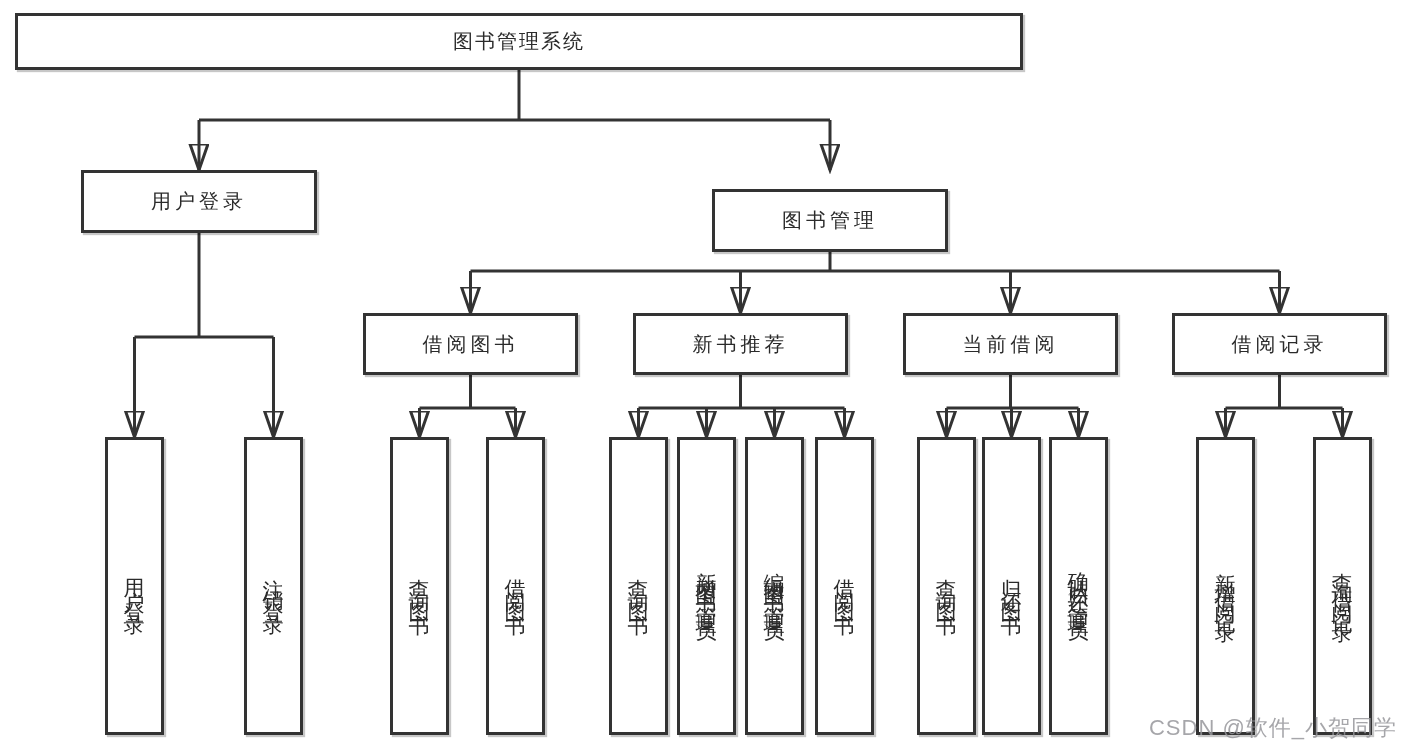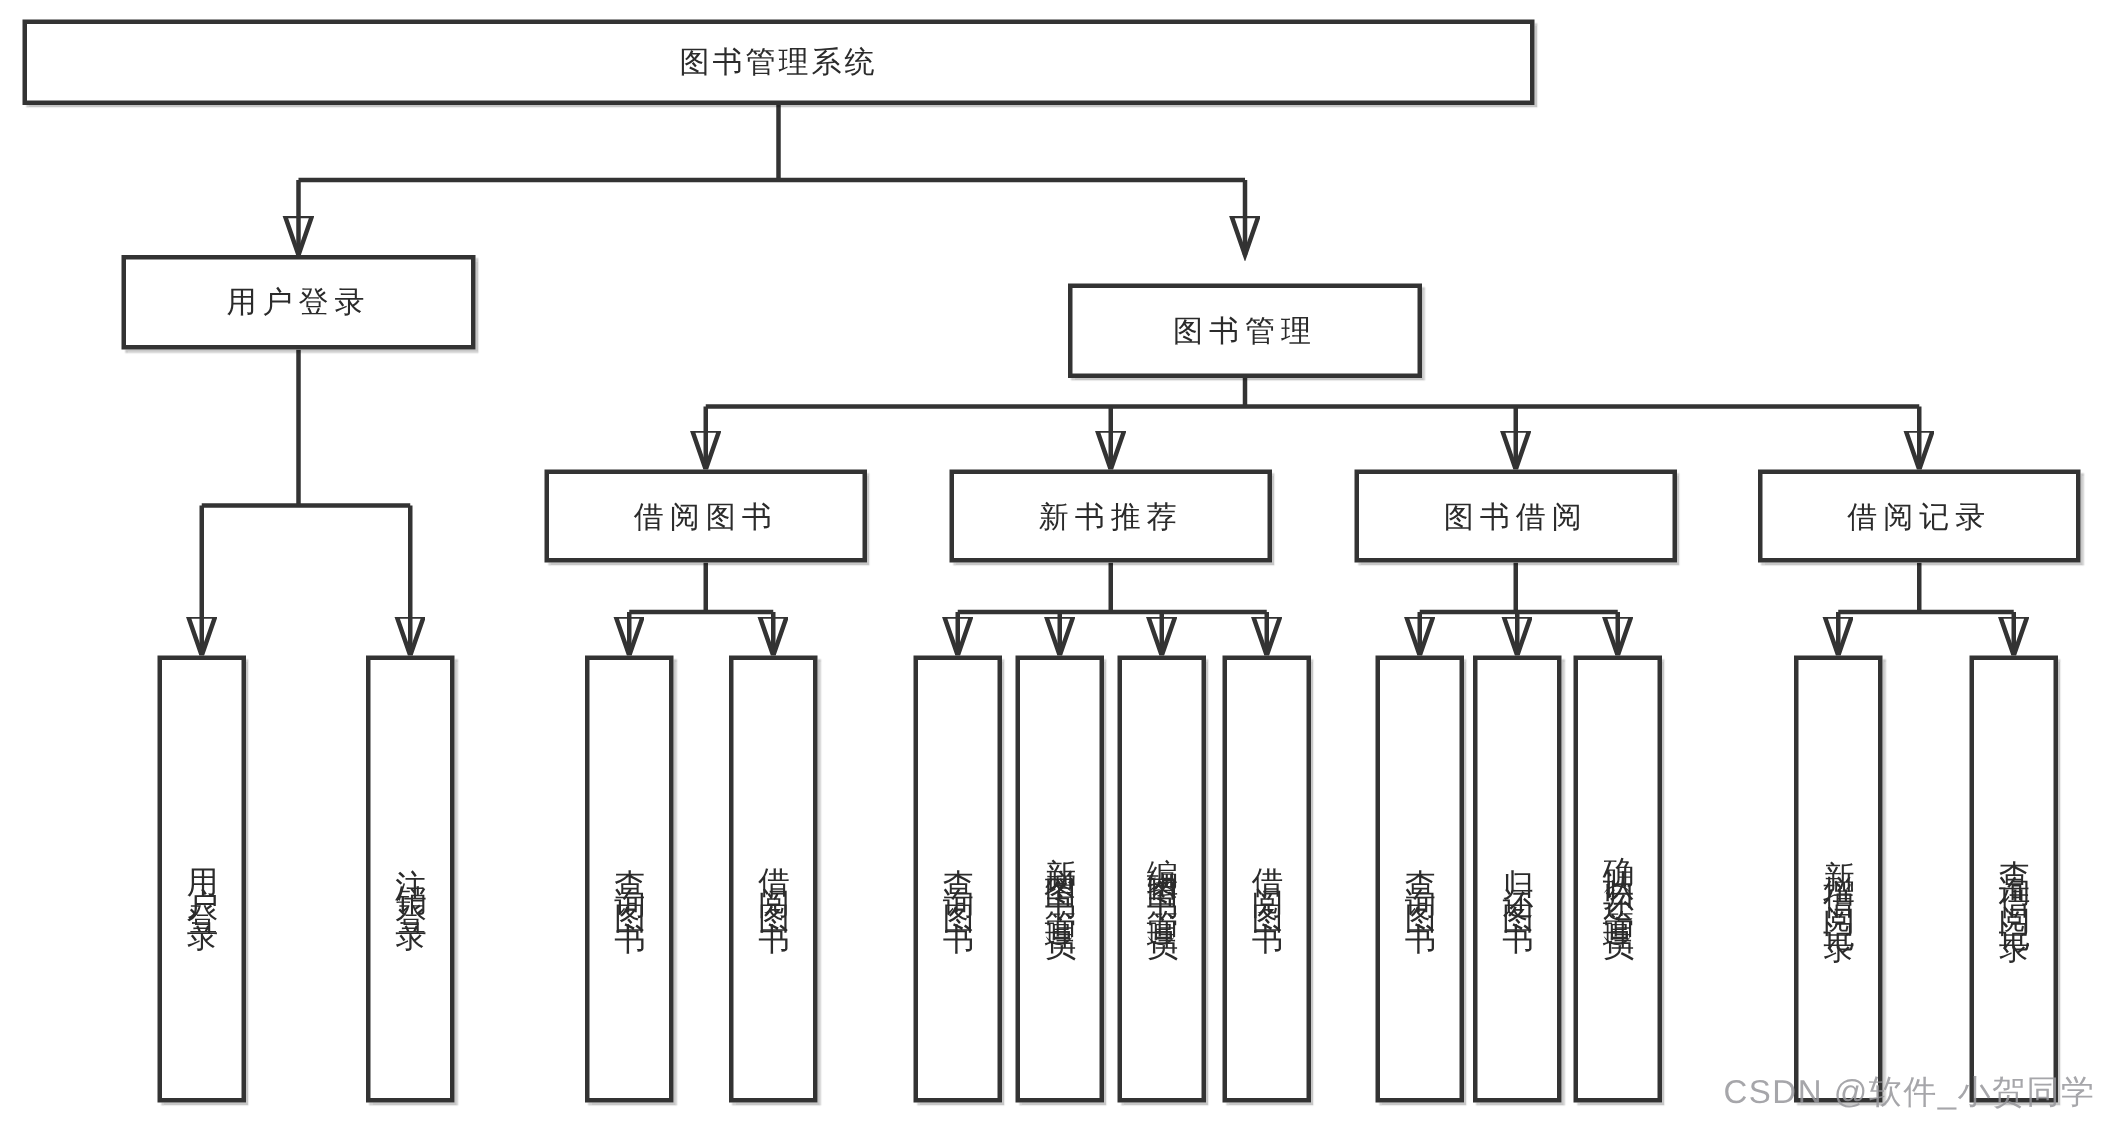--- a/index.html
+++ b/index.html
@@ -120,21 +120,21 @@
     </g>
   </svg>
 
   <div class="node root">图书管理系统</div>
 
   <div class="node lvl2" style="left:81px;">用户登录</div>
   <div class="node lvl2" style="left:712px;margin-top:19px;">图书管理</div>
 
   <div class="node lvl3" style="left:363px;">借阅图书</div>
   <div class="node lvl3" style="left:633px;">新书推荐</div>
-  <div class="node lvl3" style="left:903px;">图书借阅</div>
+  <div class="node lvl3" style="left:903px;">当前借阅</div>
   <div class="node lvl3" style="left:1172px;">借阅记录</div>
 
   <div class="node leaf short" style="left:105px;">用户登录</div>
   <div class="node leaf short" style="left:244px;">注销登录</div>
 
   <div class="node leaf short" style="left:390px;">查询图书</div>
   <div class="node leaf short" style="left:486px;">借阅图书</div>
 
   <div class="node leaf short" style="left:609px;">查询图书</div>
   <div class="node leaf" style="left:677px;">新增图书（管理员）</div>

